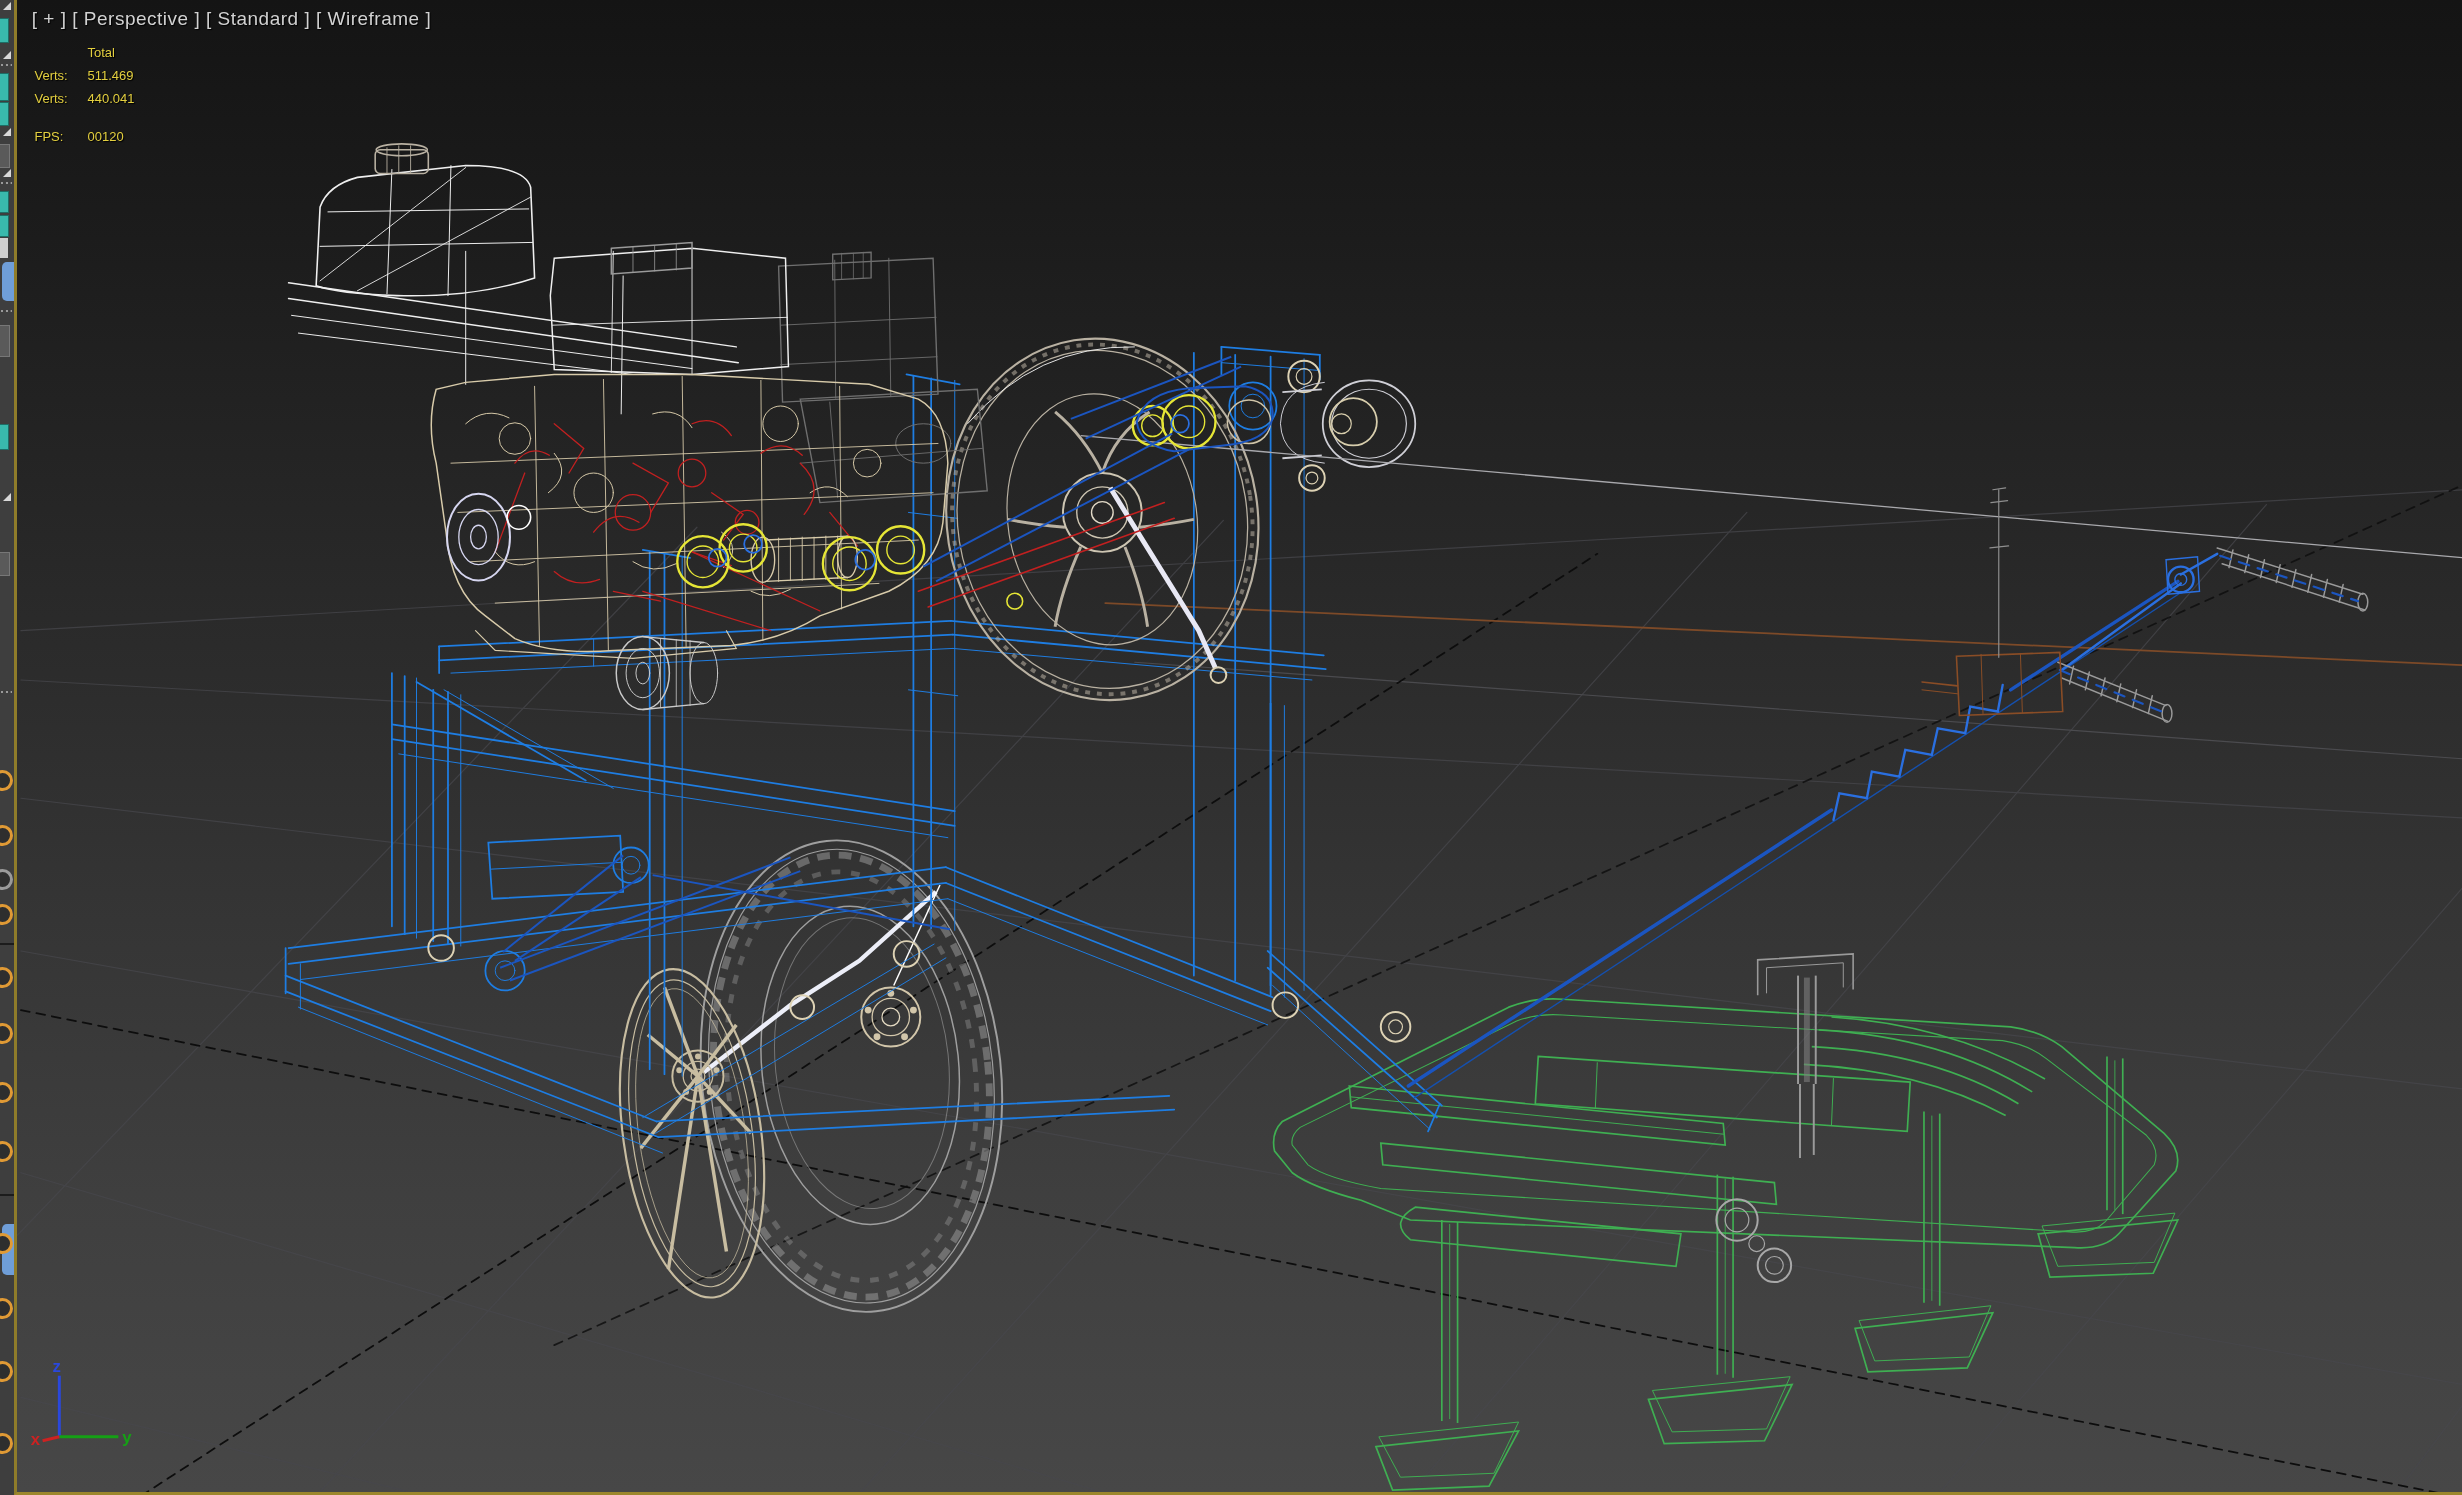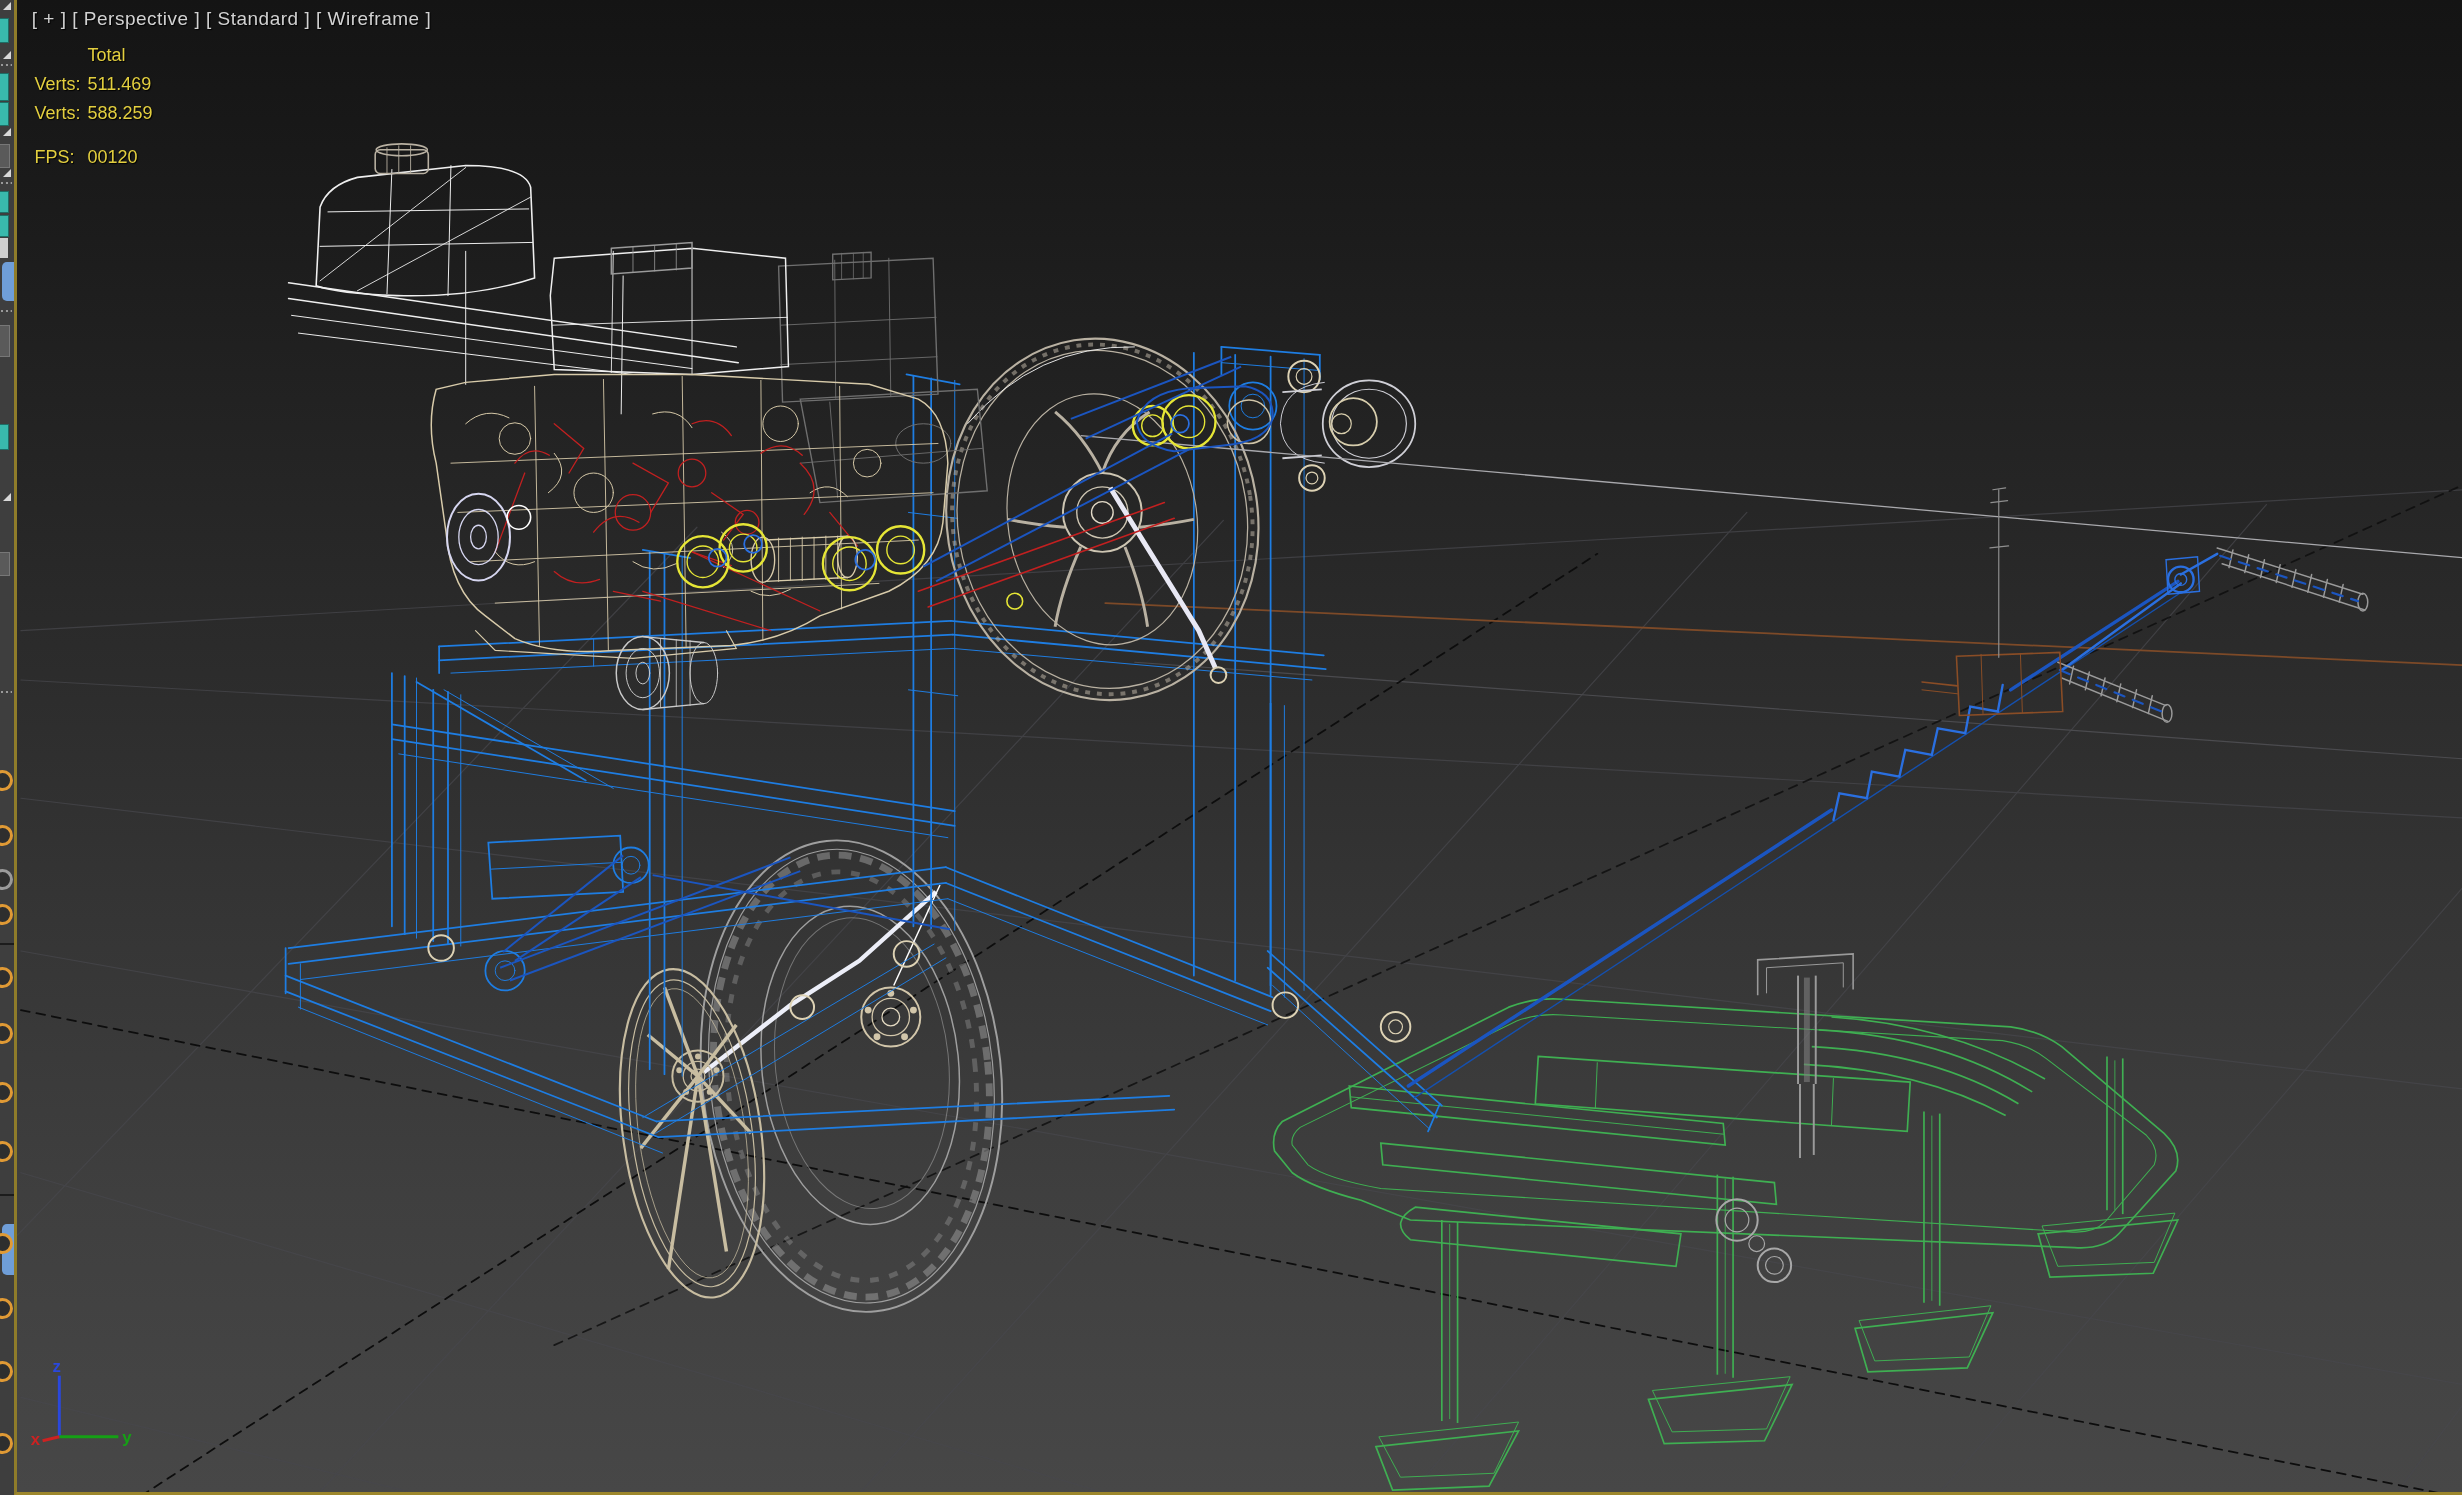--- a/index.html
+++ b/index.html
@@ -20,21 +20,21 @@
   .ringgray{border-color:#9a9a9a;}
   .hl{position:absolute;left:0;width:13.8px;height:51px;background:#6f9ed8;border-radius:4.9px 0 0 4.9px;margin-left:2px;}
   .sepline{width:13.8px;height:2px;background:#1c1c1c;margin-left:-1px;}
   
   #viewport{position:absolute;left:13.8px;top:0;right:0;bottom:0;
     border-left:3px solid #8f7c2a;border-bottom:3.9px solid #9d872c;box-sizing:border-box;
     background:linear-gradient(180deg,#141414 0%,#1c1c1c 16%,#262626 34%,#333333 58%,#3f3f3f 80%,#474747 100%);}
   #scene{position:absolute;left:0;top:0;width:100%;height:100%;}
   #vplabel{position:absolute;left:15px;top:7.9px;color:#d2d2d2;font-size:19px;letter-spacing:0.5px;cursor:default;
     text-shadow:1px 1px 1px #000;}
-  #stats{position:absolute;left:17.7px;top:45px;color:#e3cf3f;font-size:18px;text-shadow:1px 1px 1px #000;}
+  #stats{position:absolute;left:17.7px;top:45px;color:#e3cf3f;font-size:13px;text-shadow:1px 1px 1px #000;}
   #stats .grid{display:grid;grid-template-columns:53px auto;grid-row-gap:7.9px;}
   #stats .hdr{grid-column:2;}
   #stats .fpsrow{margin-top:23.6px;display:grid;grid-template-columns:53px auto;}
 </style>
 </head>
 <body>
 
 <div id="screen">
 
   <div id="toolbar">
@@ -555,21 +555,21 @@
     </svg>
 
     <div id="vplabel">[ + ] [ Perspective ] [ Standard ] [ Wireframe ]</div>
 
     <div id="stats">
       <div class="grid">
         <span class="hdr">Total</span>
         <span>Verts:</span>
         <span>511.469</span>
         <span>Verts:</span>
-        <span>588.259</span>
+        <span>440.041</span>
       </div>
       <div class="fpsrow">
         <span>FPS:</span>
         <span>00120</span>
       </div>
     </div>
   </div>
 </div>
 
 

